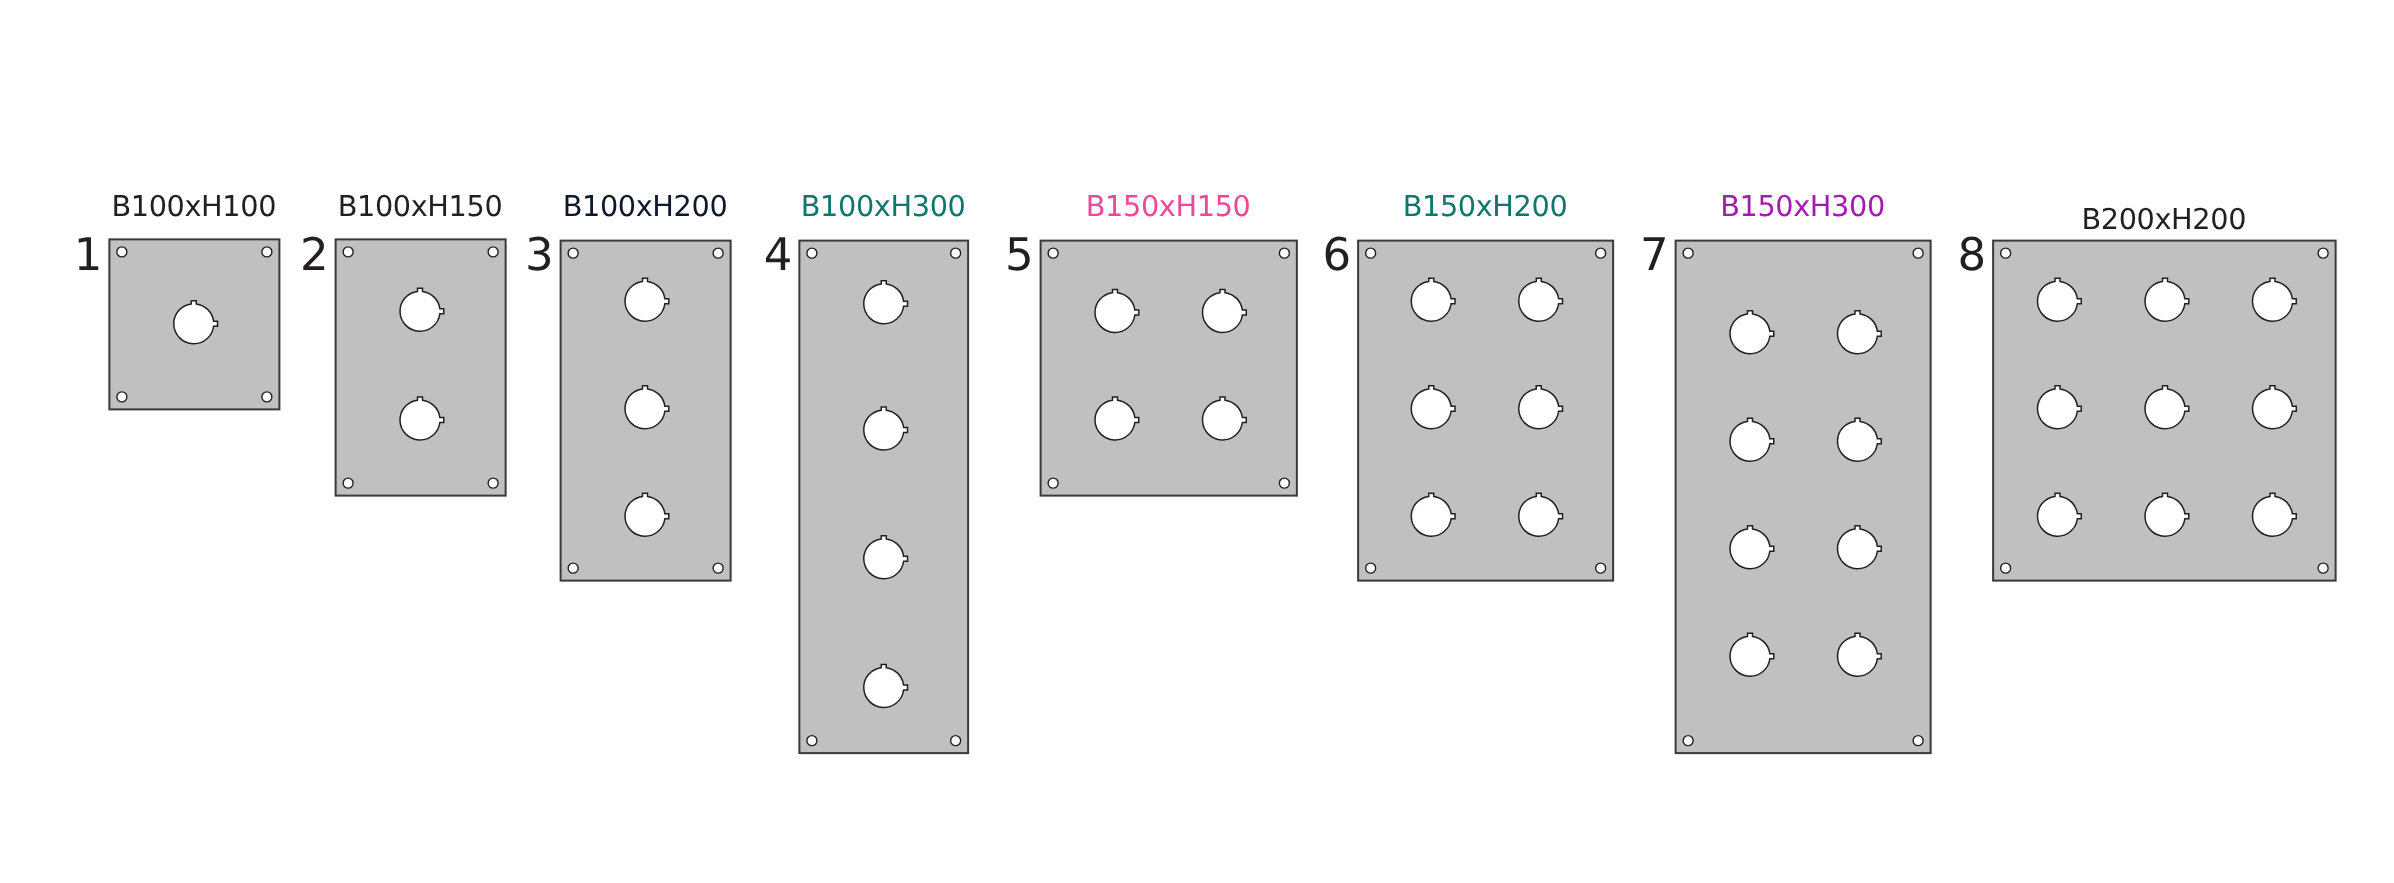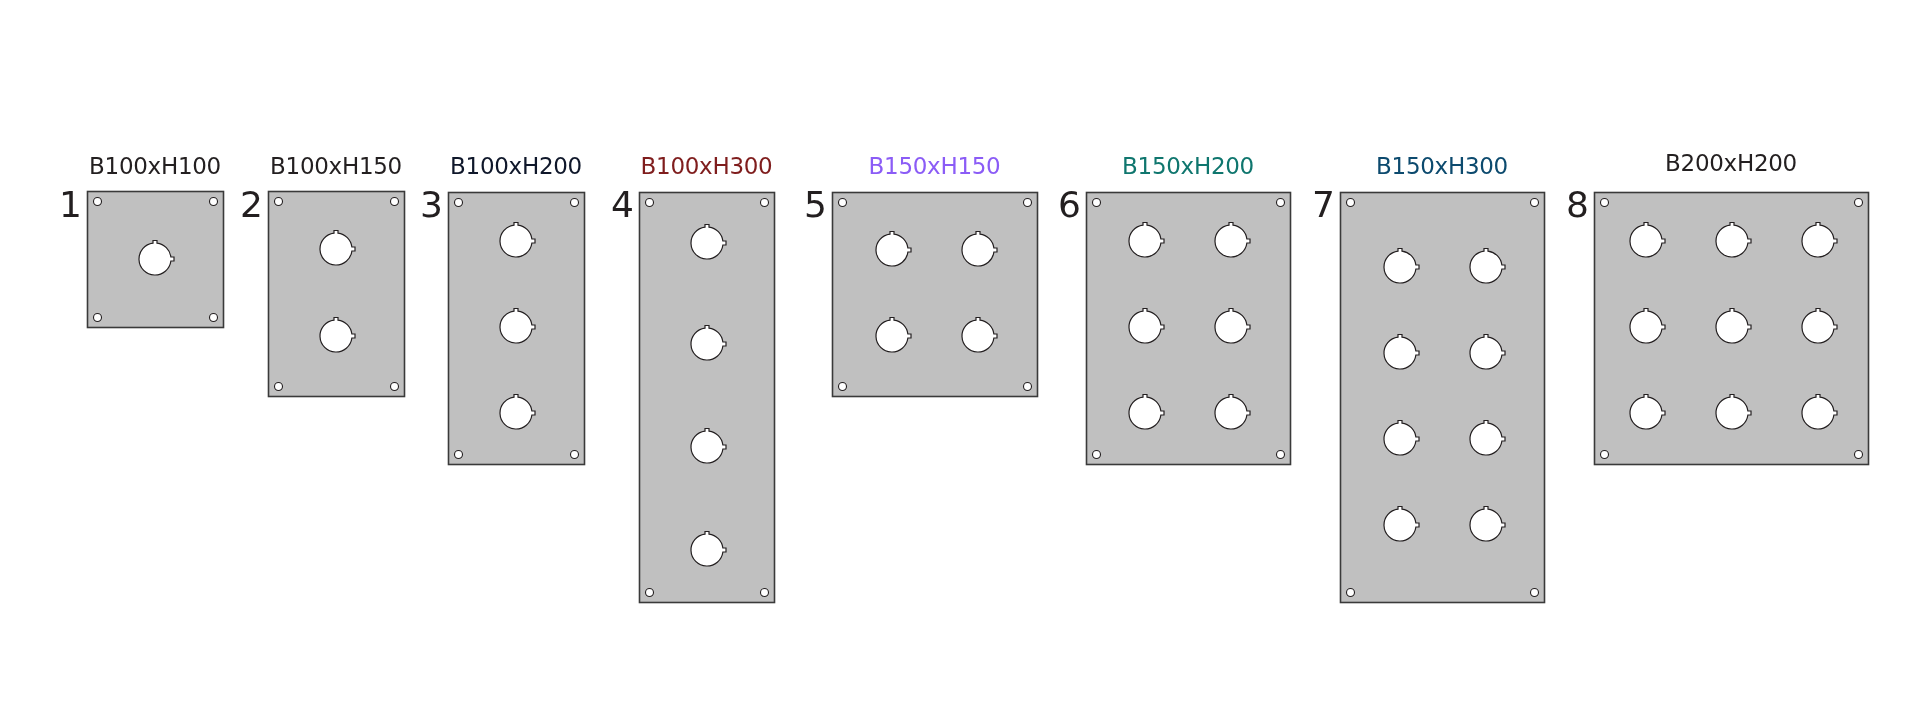--- a/index.html
+++ b/index.html
@@ -133,32 +133,32 @@
   </div>
   <div class="panel-group">
     <div class="panel-label" style="left: 336px; top: 155px; transform: translateX(-50%); color: rgb(35, 31, 32);">B100xH150</div>
     <div class="panel-number" style="left: 223px; top: 187px; color: rgb(35, 31, 32);">2</div>
   </div>
   <div class="panel-group">
     <div class="panel-label" style="left: 516px; top: 155px; transform: translateX(-50%); color: #0f172a;">B100xH200</div>
     <div class="panel-number" style="left: 403px; top: 187px; color: rgb(35, 31, 32);">3</div>
   </div>
   <div class="panel-group">
-    <div class="panel-label" style="left: 706.5px; top: 155px; transform: translateX(-50%); color: #7f1d1d;">B100xH300</div>
+    <div class="panel-label" style="left: 706.5px; top: 155px; transform: translateX(-50%); color: #0f766e;">B100xH300</div>
     <div class="panel-number" style="left: 594px; top: 187px; color: rgb(35, 31, 32);">4</div>
   </div>
   <div class="panel-group">
-    <div class="panel-label" style="left: 934.5px; top: 155px; transform: translateX(-50%); color: #8b5cf6;">B150xH150</div>
+    <div class="panel-label" style="left: 934.5px; top: 155px; transform: translateX(-50%); color: #ec4899;">B150xH150</div>
     <div class="panel-number" style="left: 787px; top: 187px; color: rgb(35, 31, 32);">5</div>
   </div>
   <div class="panel-group">
     <div class="panel-label" style="left: 1188px; top: 155px; transform: translateX(-50%); color: #0f766e;">B150xH200</div>
     <div class="panel-number" style="left: 1041px; top: 187px; color: rgb(35, 31, 32);">6</div>
   </div>
   <div class="panel-group">
-    <div class="panel-label" style="left: 1442px; top: 155px; transform: translateX(-50%); color: #0c4a6e;">B150xH300</div>
+    <div class="panel-label" style="left: 1442px; top: 155px; transform: translateX(-50%); color: #a21caf;">B150xH300</div>
     <div class="panel-number" style="left: 1295px; top: 187px; color: rgb(35, 31, 32);">7</div>
   </div>
   <div class="panel-group">
-    <div class="panel-label" style="left: 1731px; top: 152px; transform: translateX(-50%); color: rgb(35, 31, 32);">B200xH200</div>
+    <div class="panel-label" style="left: 1731px; top: 165px; transform: translateX(-50%); color: rgb(35, 31, 32);">B200xH200</div>
     <div class="panel-number" style="left: 1549px; top: 187px; color: rgb(35, 31, 32);">8</div>
   </div>
 </div>
 
 </body></html>

